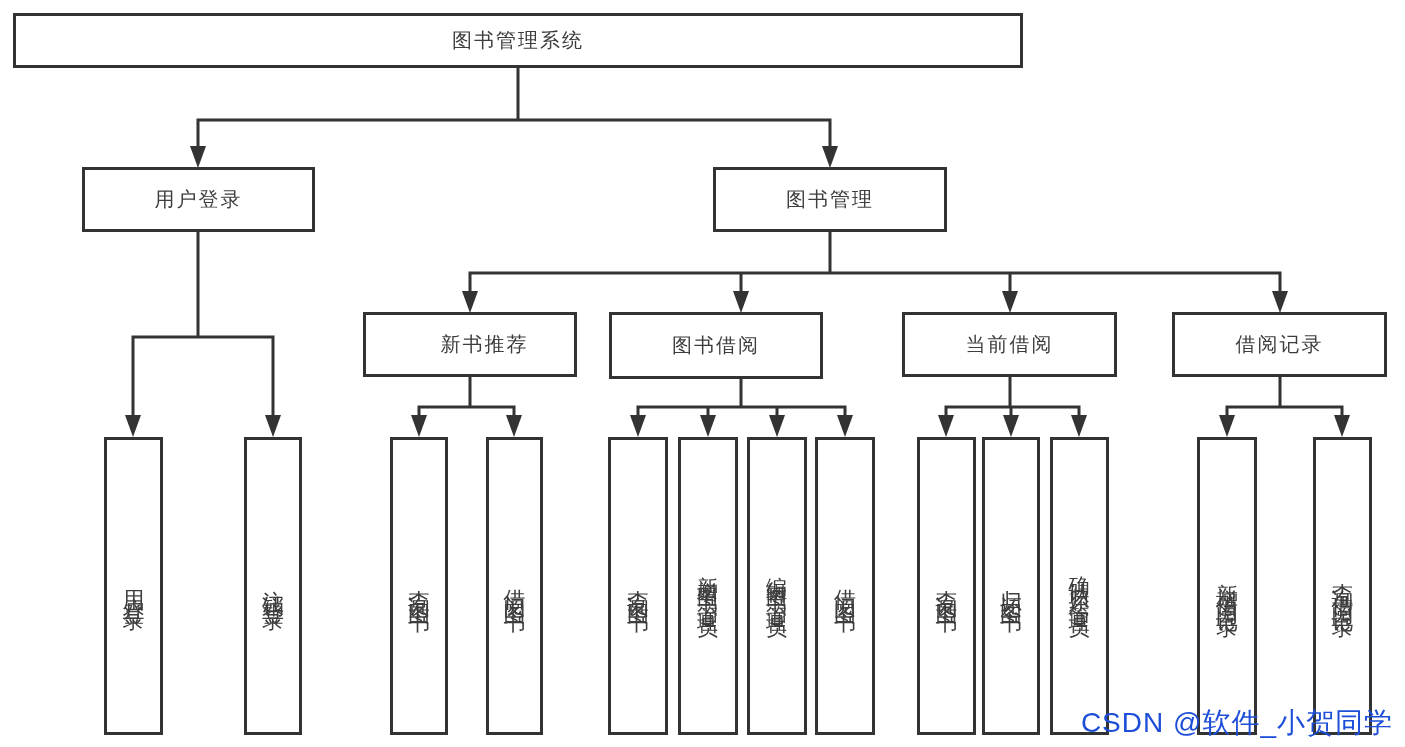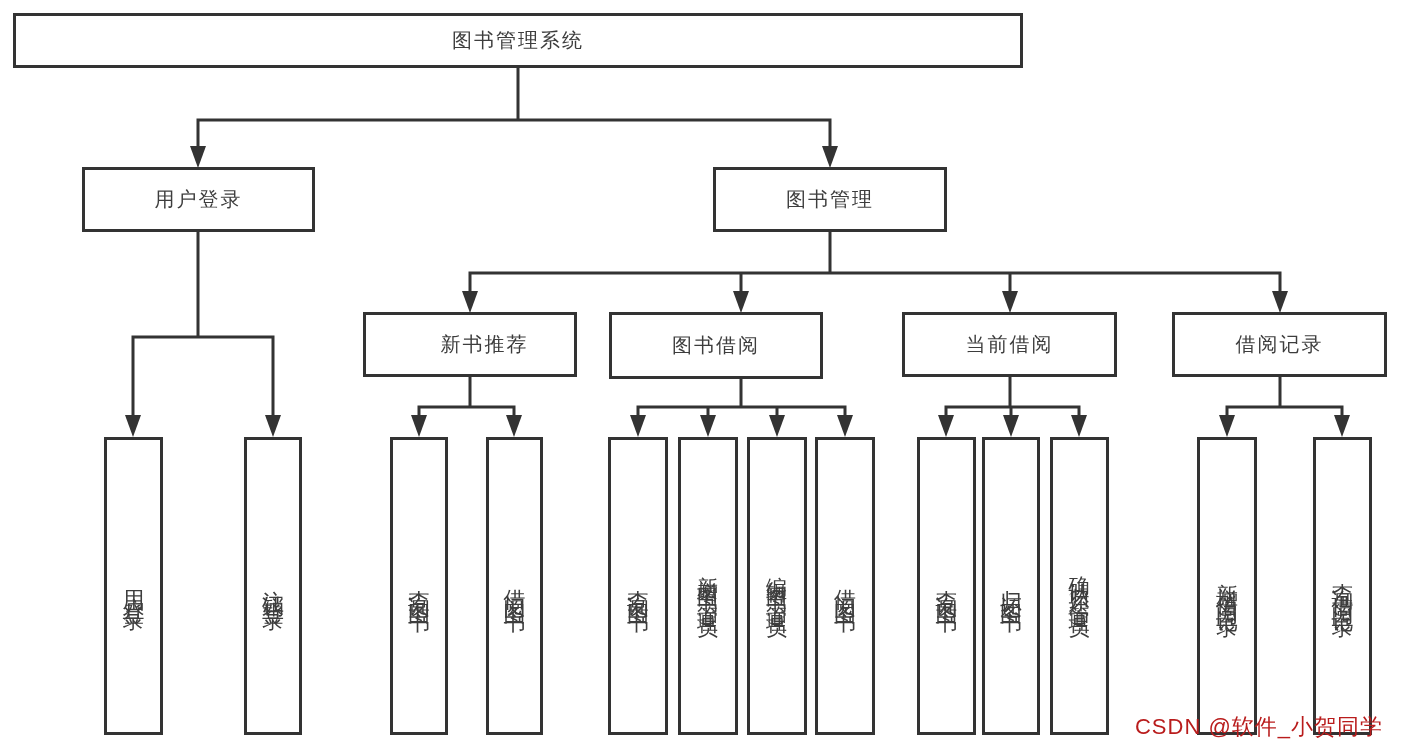--- a/index.html
+++ b/index.html
@@ -44,24 +44,24 @@
     line-height: 1;
     letter-spacing: 7px;
     color: #3d3d3d;
   }
   .vlabel.tight {
     letter-spacing: 6px;
     font-size: 21px;
   }
   .watermark {
     position: absolute;
-    right: 22px;
+    right: 12px;
     bottom: 5px;
-    font-size: 22px;
-    color: #b91c1c;
+    font-size: 28px;
+    color: #1d4ed8;
     letter-spacing: 1px;
     white-space: nowrap;
     z-index: 5;
   }
 </style>
 </head>
 <body>
 
 <div class="canvas">
 

